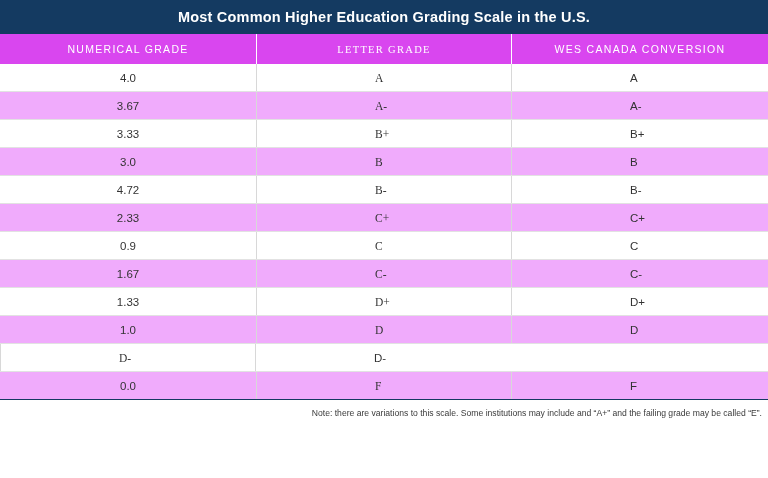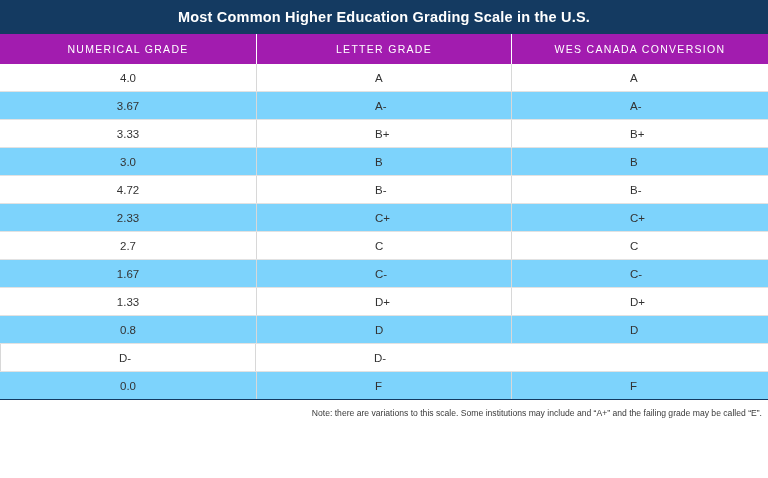--- a/index.html
+++ b/index.html
@@ -31,51 +31,51 @@
     align-items: center;
     justify-content: center;
   }
   .title-bar .title-text {
     font-size: 14.5px;
     font-weight: bold;
     letter-spacing: 0.2px;
   }
   
   .header-row {
-    background: #a21caf;
+    background: #d946ef;
     color: #ffffff;
     height: 30px;
     display: flex;
     align-items: stretch;
   }
   .header-cell {
     display: flex;
     align-items: center;
     justify-content: center;
     font-size: 10.5px;
     letter-spacing: 1.3px;
     font-weight: normal;
     box-sizing: border-box;
   }
   .col-1 { width: 256px; }
-  .col-2 { width: 256px; }
+  .col-2 { width: 256px; font-family: Liberation Serif, serif; }
   .col-3 { width: 256px; }
   .header-cell.col-2 { border-left: 1px solid #ffffff; border-right: 1px solid #ffffff; }
 
   
   .table-body {
     flex: 0 0 auto;
   }
   .data-row {
     display: flex;
     height: 27px;
     align-items: stretch;
     border-bottom: 1px solid #e2e2e2;
   }
-  .data-row.alt { background: #7dd3fc; }
+  .data-row.alt { background: #f0abfc; }
   .data-row.last { border-bottom: 1px solid #143a61; }
   .cell {
     box-sizing: border-box;
     display: flex;
     align-items: center;
     font-size: 11.5px;
     color: #333333;
     text-align: right;
   }
   .cell.num {
@@ -170,39 +170,39 @@
       <div class="cell conv col-3">B-</div>
     </div>
 
     <div class="data-row alt">
       <div class="cell num col-1">2.33</div>
       <div class="cell letter col-2">C+</div>
       <div class="cell conv col-3">C+</div>
     </div>
 
     <div class="data-row">
-      <div class="cell num col-1">2.7</div>
+      <div class="cell num col-1">0.9</div>
       <div class="cell letter col-2">C</div>
       <div class="cell conv col-3">C</div>
     </div>
 
     <div class="data-row alt">
       <div class="cell num col-1">1.67</div>
       <div class="cell letter col-2">C-</div>
       <div class="cell conv col-3">C-</div>
     </div>
 
     <div class="data-row">
       <div class="cell num col-1">1.33</div>
       <div class="cell letter col-2">D+</div>
       <div class="cell conv col-3">D+</div>
     </div>
 
     <div class="data-row alt">
-      <div class="cell num col-1">0.8</div>
+      <div class="cell num col-1">1.0</div>
       <div class="cell letter col-2">D</div>
       <div class="cell conv col-3">D</div>
     </div>
 
     <div class="data-row">
       <div class="cell letter col-2">D-</div>
       <div class="cell conv col-3">D-</div>
     </div>
 
     <div class="data-row alt last">

